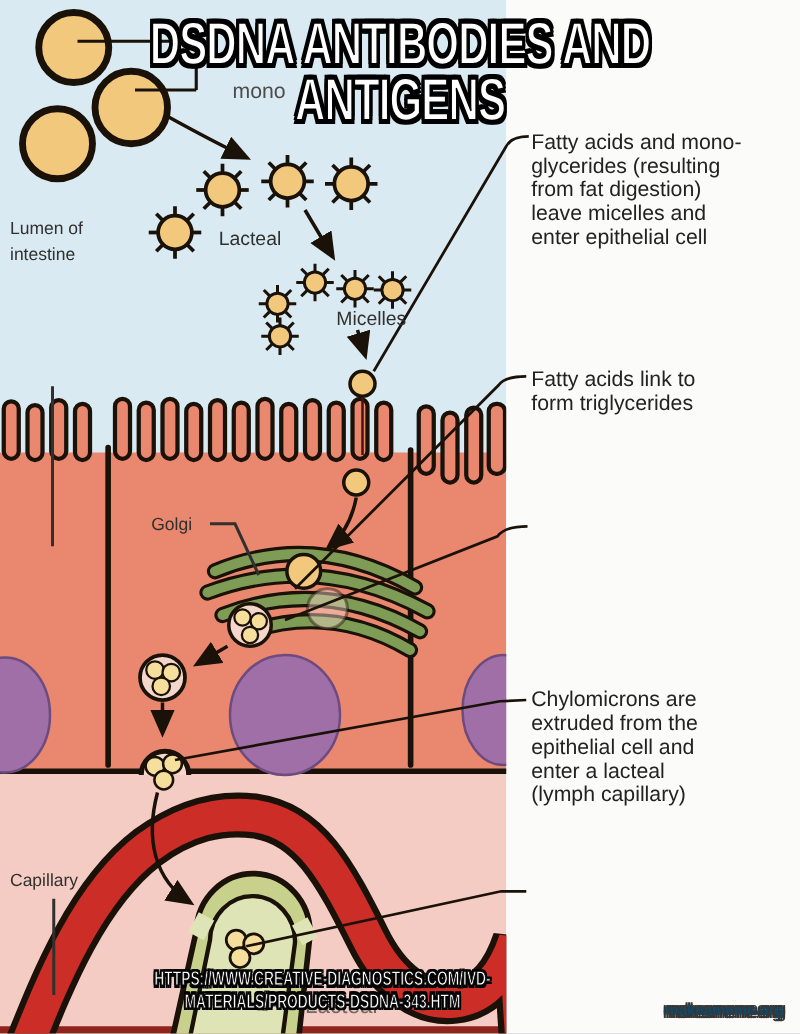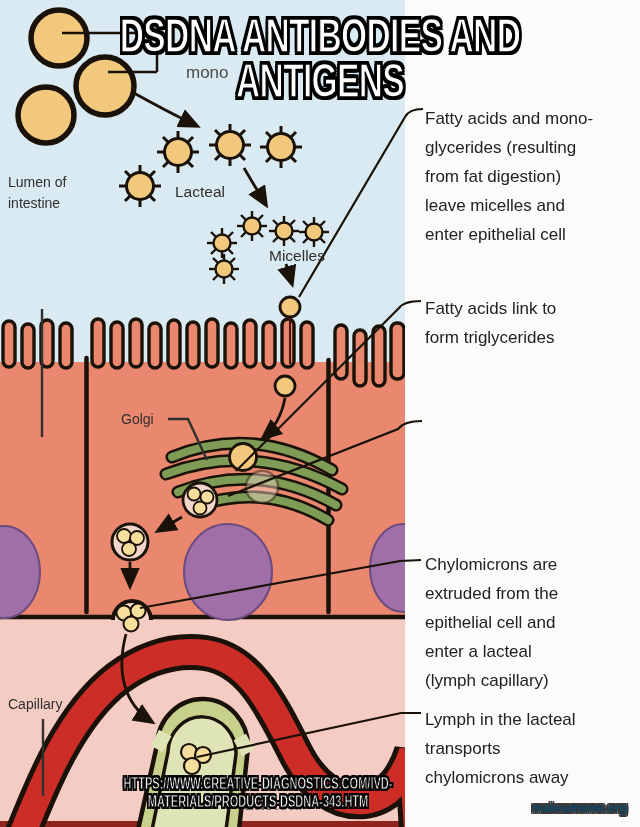--- a/index.html
+++ b/index.html
@@ -7,21 +7,21 @@
     position:relative;width:640px;height:827px;overflow:hidden;
     background:#FBFBFA;font-family:"Liberation Sans",sans-serif;
   }
   #stage svg{position:absolute;left:0;top:0;}
   .lbl{
     position:absolute;color:#30302e;font-size:14px;line-height:21px;
     white-space:normal;
   }
   .small-lbl{font-size:15.5px;}
   .anno{
-    position:absolute;left:425px;color:#222220;font-size:17px;line-height:29px;
+    position:absolute;left:425px;color:#222220;font-size:17px;line-height:19px;
   }
   .meme-title{
     position:absolute;left:0;width:640px;text-align:center;
     color:#fff;font-weight:bold;font-size:48px;line-height:46px;letter-spacing:-1px;
     -webkit-text-stroke:1.5px #000;
     text-shadow:-3px -3px 0 #000,3px -3px 0 #000,-3px 3px 0 #000,3px 3px 0 #000,
                 0 -3px 0 #000,0 3px 0 #000,-3px 0 0 #000,3px 0 0 #000;
   }
   .squish{display:inline-block;transform:scaleX(0.70);transform-origin:center;}
   .url-bar{
@@ -253,21 +253,20 @@
   <div class="lbl small-lbl" style="left:175px;top:181px;">Lacteal</div>
   <div class="lbl small-lbl" style="left:241px;top:245px;margin-left:28px;">Micelles</div>
   <div class="lbl" style="left:121px;top:409px;">Golgi</div>
   <div class="lbl" style="left:8px;top:694px;text-align:right;">Capillary</div>
   <div class="lbl lacteal-lbl" style="left:244px;top:794px;text-align:right;">Lacteal</div>
   <div class="frag" style="left:186px;top:63px;">mono</div>
 
   <div class="anno" style="top:104px;width:180px;">Fatty acids and mono-glycerides (resulting from fat digestion) leave micelles and enter epithelial cell</div>
   <div class="anno" style="top:294px;width:162px;">Fatty acids link to form triglycerides</div>
   <div class="anno" style="top:550px;width:162px;">Chylomicrons are extruded from the epithelial cell and enter a lacteal (lymph capillary)</div>
-  <div class="anno" style="top:705px;width:160px;">Lymph in the lacteal transports chylomicrons away</div>
 
   <div class="meme-title" style="top:13px;">
     <span class="squish">DSDNA ANTIBODIES AND</span>
   </div>
   <div class="meme-title" style="top:58px;">
     <span class="squish">ANTIGENS</span>
   </div>
   <div class="url-bar">
     <span class="url-squish">HTTPS://WWW.CREATIVE-DIAGNOSTICS.COM/IVD-MATERIALS/PRODUCTS-DSDNA-343.HTM</span>
   </div>

